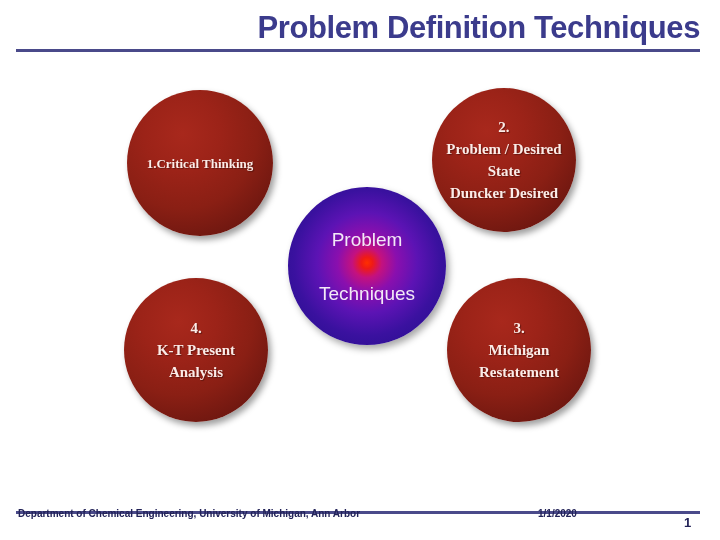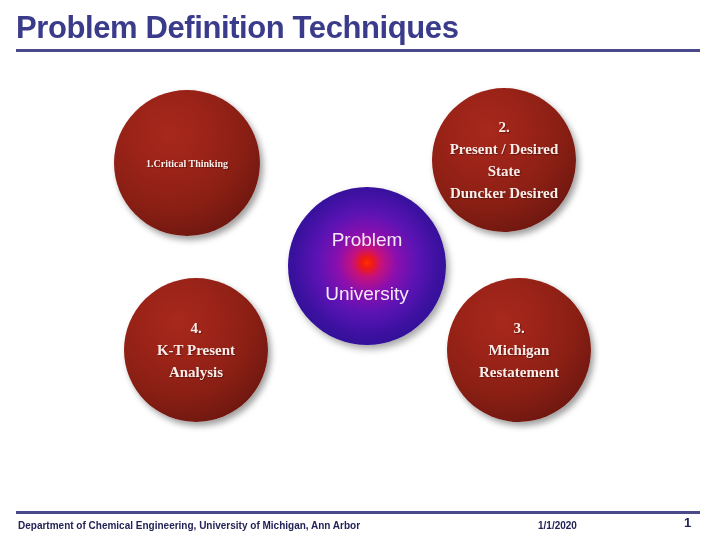--- a/index.html
+++ b/index.html
@@ -19,21 +19,21 @@
     height: 540px;
     background: #ffffff;
   }
 
   
   .slide-title {
     position: absolute;
     left: 16px;
     top: 10px;
     width: 684px;
-    text-align: left;
+    text-align: right;
     font-family: "Liberation Sans", sans-serif;
     font-weight: bold;
     font-size: 31px;
     line-height: 36px;
     letter-spacing: -0.4px;
     color: #3b3b8c;
     white-space: nowrap;
   }
   .title-rule {
     position: absolute;
@@ -68,25 +68,25 @@
   }
   .node-label {
     position: relative;
     z-index: 2;
     white-space: nowrap;
     text-shadow: 1px 1px 1px rgba(0,0,0,0.35);
   }
 
   
   #node-critical-thinking {
-    left: 114px;
+    left: 127px;
     top: 90px;
     width: 146px;
     height: 146px;
-    font-size: 10px;
+    font-size: 13px;
     line-height: 19px;
   }
   
   #node-present-desired-state {
     left: 432px;
     top: 88px;
     width: 144px;
     height: 144px;
     font-size: 15px;
     line-height: 22px;
@@ -141,21 +141,21 @@
   .footer-rule {
     position: absolute;
     left: 16px;
     top: 511px;
     width: 684px;
     height: 3px;
     background: #4a4a8a;
   }
   .footer-text {
     position: absolute;
-    top: 519px;
+    top: 507px;
     font-family: "Liberation Sans", sans-serif;
     font-weight: bold;
     font-size: 10px;
     line-height: 13px;
     color: #232358;
     white-space: nowrap;
   }
   #footer-department { left: 18px; }
   #footer-date { left: 518px; margin-left: 20px; }
   #footer-page-number {
@@ -173,31 +173,31 @@
 
   <div class="title-rule"></div>
 
   <div class="node node-red" id="node-critical-thinking">
     <div class="node-label"><span>1.Critical Thinking</span></div>
   </div>
 
   <div class="node node-red" id="node-present-desired-state">
     <div class="node-label">
       <span>2.</span><br>
-      <span>Present / Desired</span><br>
+      <span>Problem / Desired</span><br>
       <span>State</span><br>
       <span>Duncker Desired</span>
     </div>
   </div>
 
   <div class="node" id="node-center">
     <div class="node-label">
       <span>Problem</span><br>
       <br>
-      <span>University</span>
+      <span>Techniques</span>
     </div>
   </div>
 
   <div class="node node-red" id="node-statement-restatement">
     <div class="node-label">
       <span>3.</span><br>
       <span>Michigan</span><br>
       <span>Restatement</span>
     </div>
   </div>

